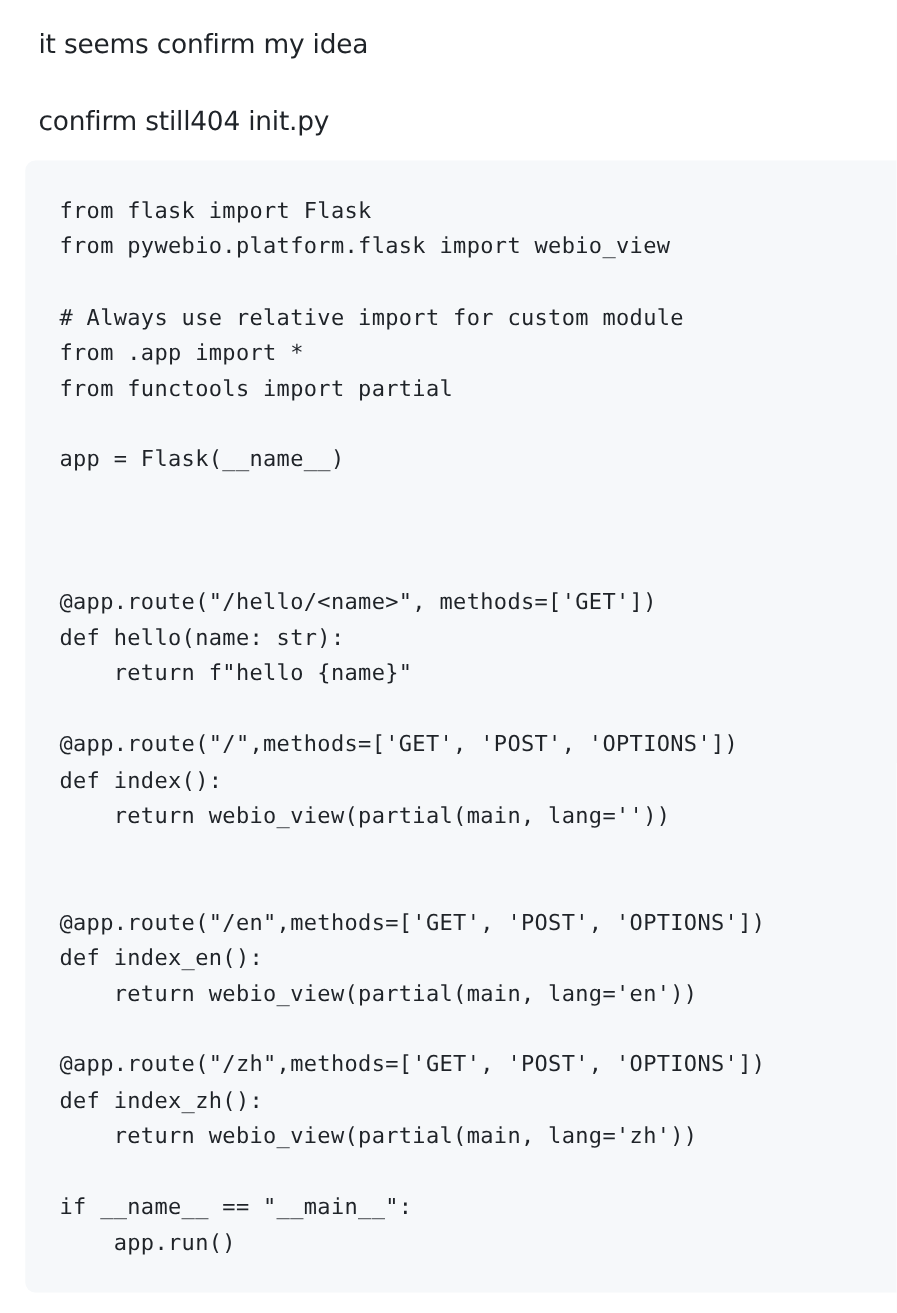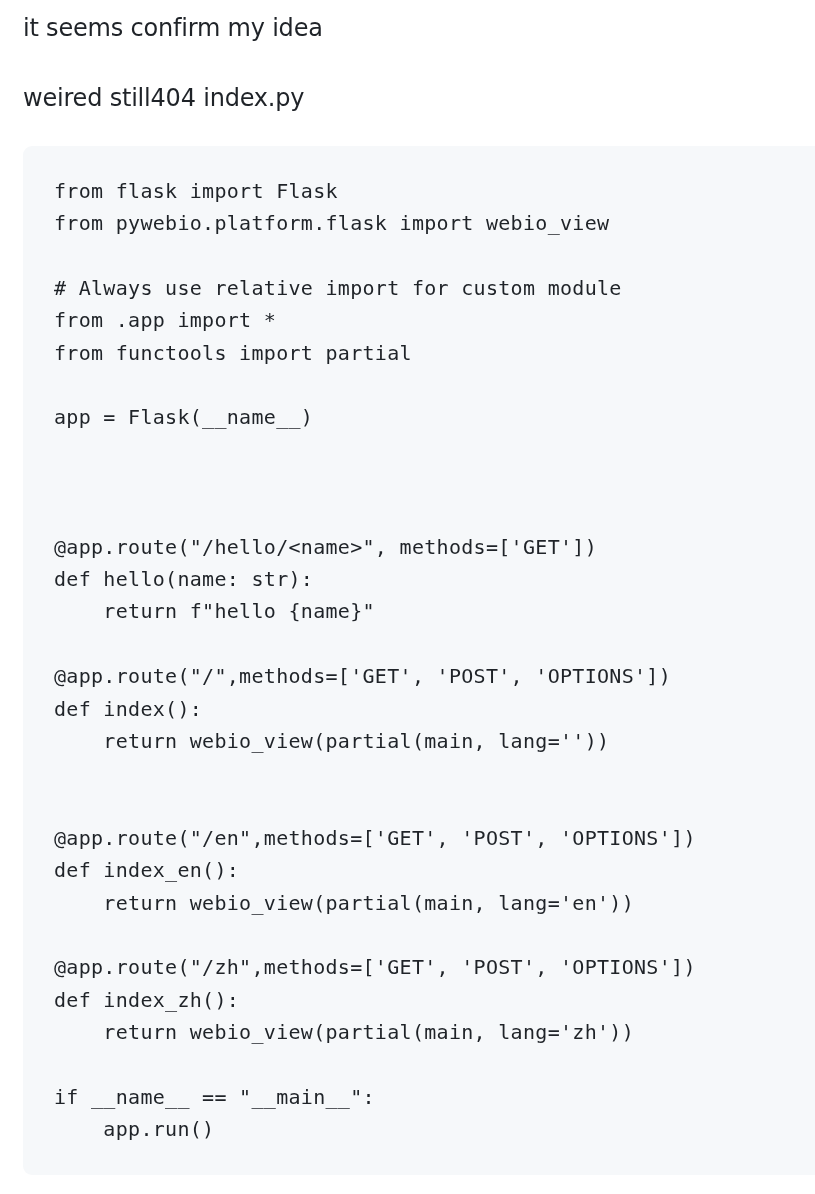--- a/index.html
+++ b/index.html
@@ -11,21 +11,21 @@
       overflow: hidden;
     }
     body {
       font-family: "DejaVu Sans", "Liberation Sans", sans-serif;
       color: #1f2328;
       position: relative;
     }
     .para {
       position: absolute;
       left: 23px;
-      margin: 0;
+      margin: 12px;
       font-size: 24px;
       line-height: 32px;
       color: #1f2328;
       white-space: nowrap;
       letter-spacing: -0.2px;
     }
     #p1 { top: 12px; }
     #p2 { top: 82px; }
     .code-block {
       position: absolute;
@@ -46,21 +46,21 @@
       height: 32.35px;
       white-space: pre;
       color: #1f2328;
       letter-spacing: 0.3px;
     }
   </style>
 </head>
 <body>
 
 <p id="p1" class="para">it seems confirm my idea</p>
-<p id="p2" class="para">weired still404 index.py</p>
+<p id="p2" class="para">confirm still404 init.py</p>
 
 <div class="code-block">
   <div class="code-line">from flask import Flask</div>
   <div class="code-line">from pywebio.platform.flask import webio_view</div>
   <div class="code-line"></div>
   <div class="code-line"># Always use relative import for custom module</div>
   <div class="code-line">from .app import *</div>
   <div class="code-line">from functools import partial</div>
   <div class="code-line"></div>
   <div class="code-line">app = Flask(__name__)</div>

